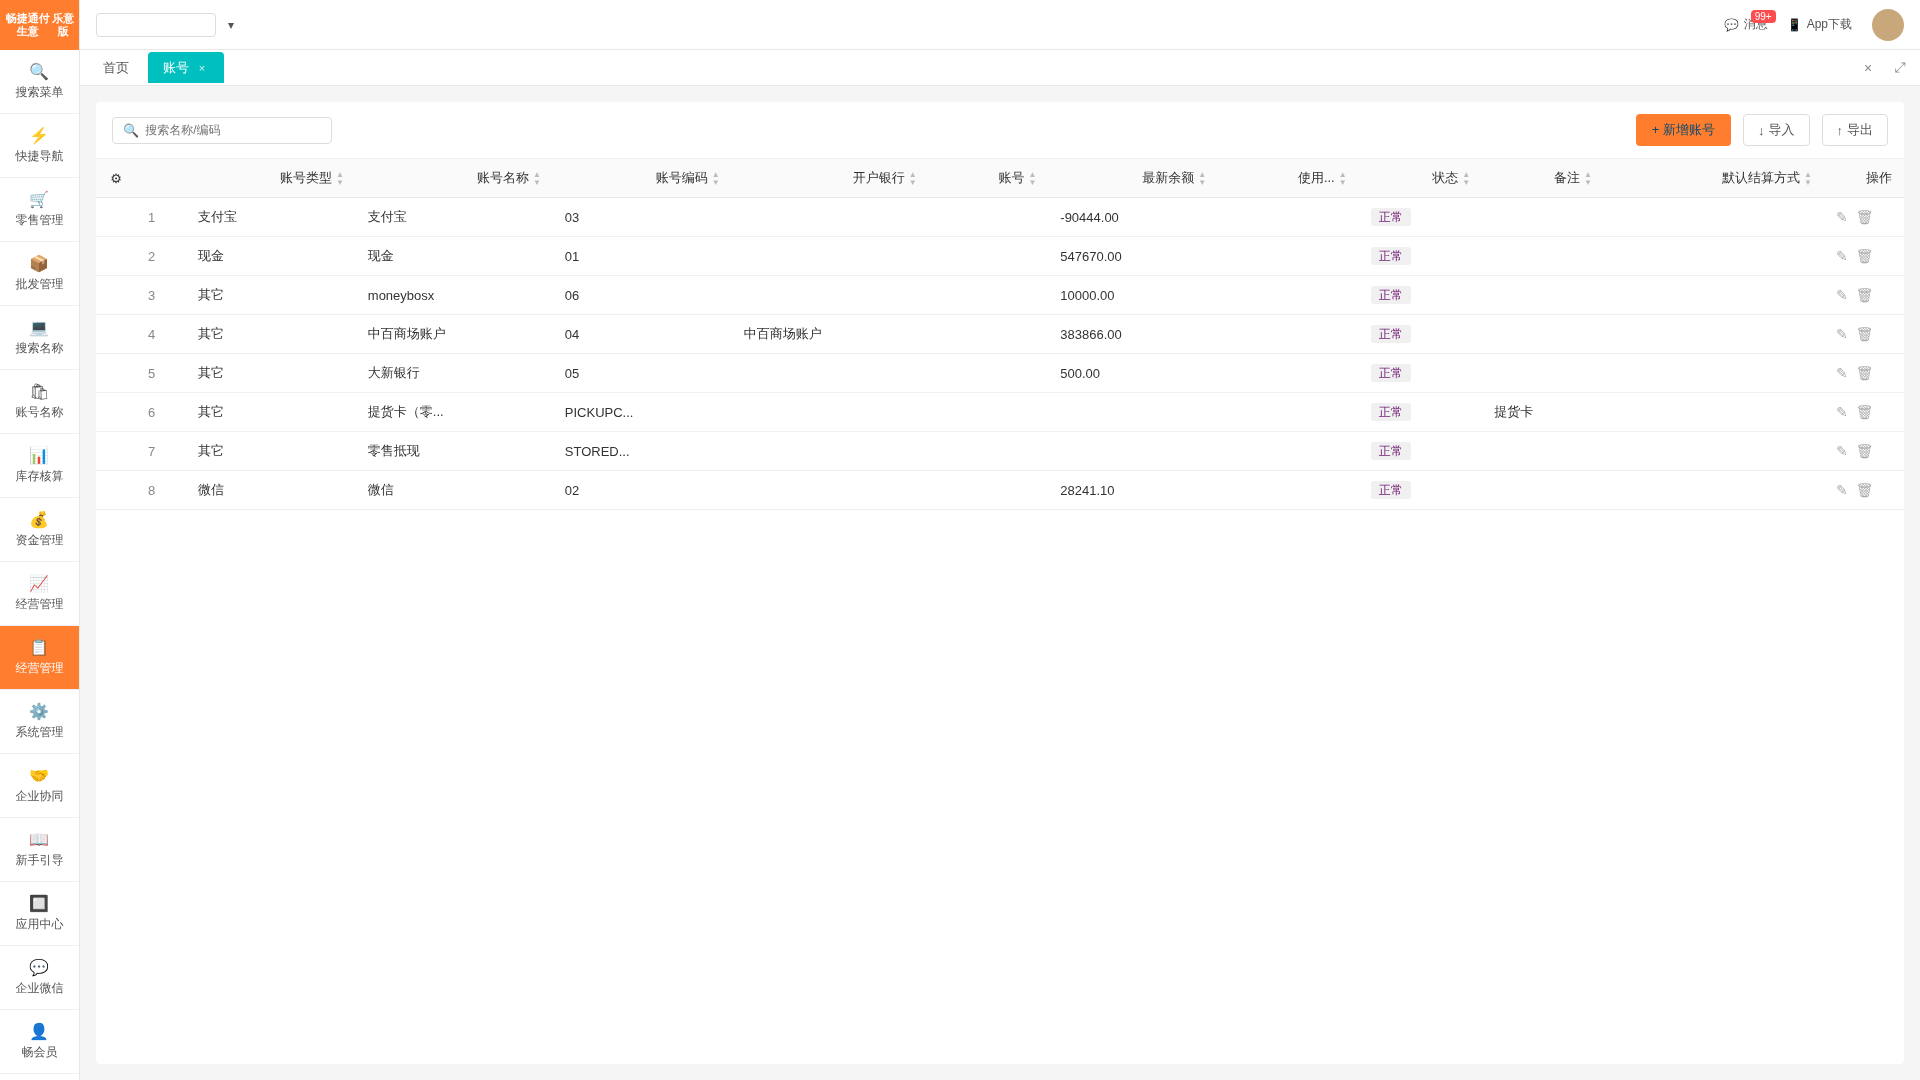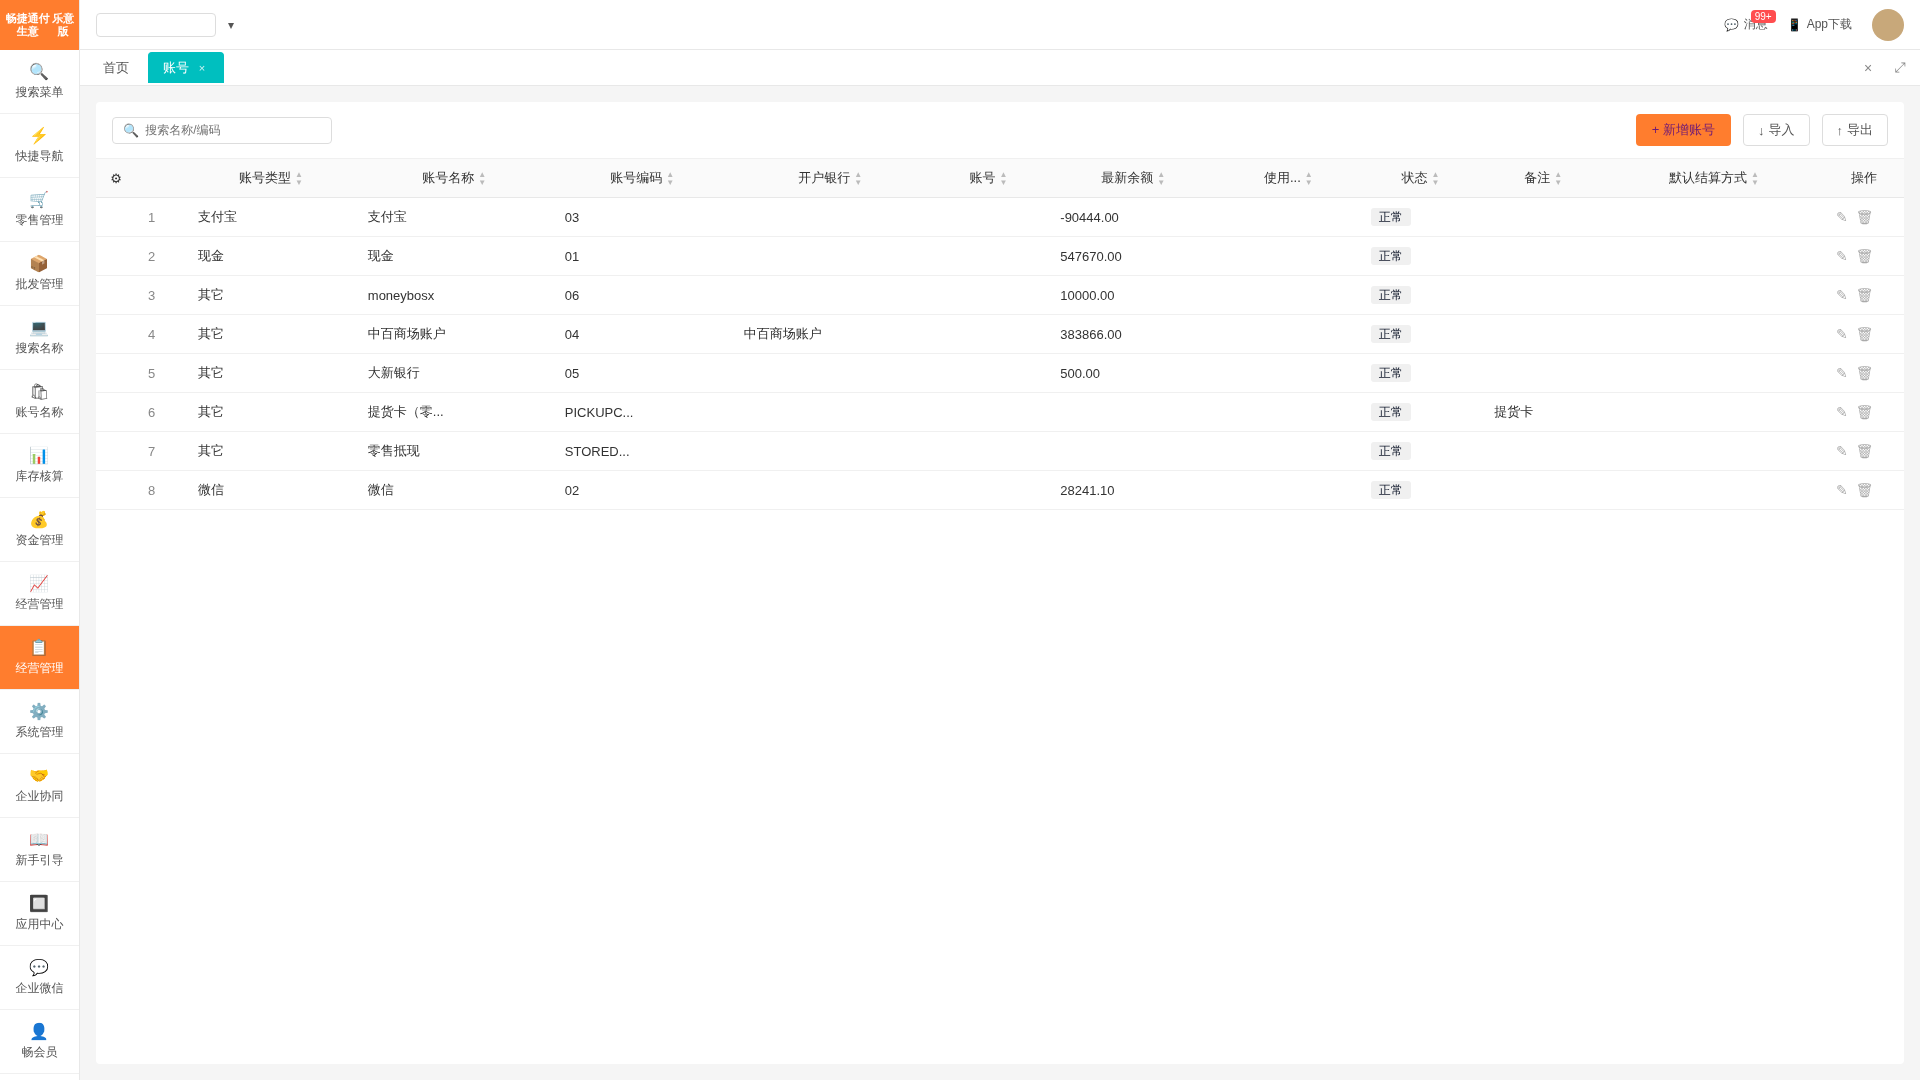--- a/index.html
+++ b/index.html
@@ -219,21 +219,21 @@
       color: #999;
       width: 100%;
     }
     .toolbar-right {
       display: flex;
       align-items: center;
       gap: 12px;
     }
     .btn-primary {
       background: #ff7d2e;
-      color: #701a75;
+      color: #0c4a6e;
       border: none;
       border-radius: 4px;
       padding: 7px 16px;
       font-size: 13px;
       cursor: pointer;
       display: flex;
       align-items: center;
       gap: 4px;
     }
     .btn-secondary {
@@ -257,21 +257,21 @@
     table {
       width: 100%;
       border-collapse: collapse;
     }
     thead tr {
       background: #fafafa;
       border-bottom: 1px solid #e8e8e8;
     }
     thead th {
       padding: 10px 12px;
-      text-align: center;
+      text-align: right;
       font-weight: 500;
       color: #333;
       font-size: 13px;
       border-bottom: 1px solid #e8e8e8;
       white-space: nowrap;
     }
     thead th .sort-icons {
       display: inline-flex;
       flex-direction: column;
       margin-left: 4px;
@@ -284,21 +284,21 @@
       border-bottom: 1px solid #f0f0f0;
     }
     tbody td {
       padding: 10px 12px;
       color: #333;
       font-size: 13px;
       white-space: nowrap;
     }
     .status-badge {
       background: #f0f0f0;
-      color: #0f172a;
+      color: #701a75;
       border-radius: 3px;
       padding: 2px 8px;
       font-size: 12px;
     }
     .action-btns {
       display: flex;
       gap: 8px;
     }
     .action-btn {
       color: #aaa;

